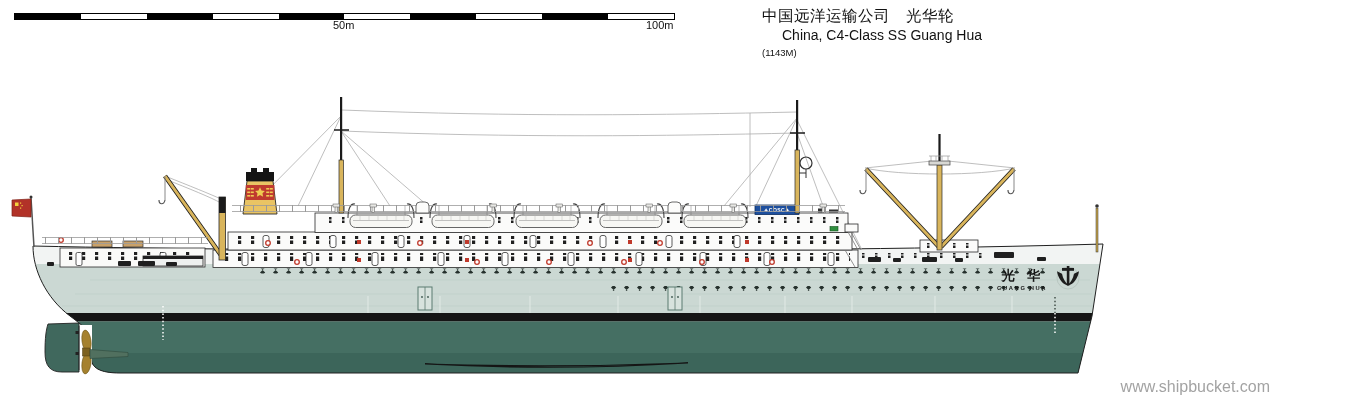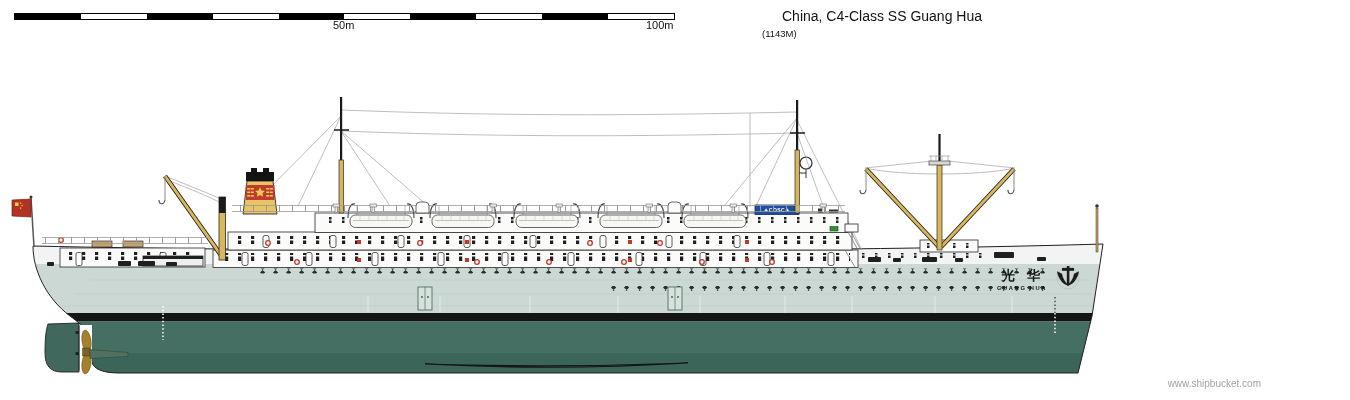--- a/index.html
+++ b/index.html
@@ -7,34 +7,35 @@
          font-family:"Liberation Sans",sans-serif;color:#111;}
   .scalebar{position:absolute;left:14px;top:13px;width:659px;height:5px;border:1px solid #000;
             background:repeating-linear-gradient(90deg,#000 0 65.9px,#fff 65.9px 131.8px);}
   .scale-label{position:absolute;font-size:11px;color:#111;line-height:11px;}
   .lbl50{left:333px;top:20px;}
   .lbl100{left:646px;top:20px;}
   .titleblock{position:absolute;left:762px;top:6px;}
   .t-zh{font-size:15.5px;letter-spacing:.5px;line-height:19px;}
   .t-en{font-size:14px;line-height:17px;margin-top:2px;margin-left:20px;}
   .t-note{font-size:9.5px;line-height:12px;margin-top:3px;}
-  .watermark{position:absolute;right:27px;top:378px;font-size:10px;color:#a3a3a3;}
+  .watermark{position:absolute;right:18px;top:378px;font-size:16px;color:#a3a3a3;}
   svg{position:absolute;left:0;top:0;}
   svg text{font-family:"Liberation Sans",sans-serif;}
 </style>
 </head>
 <body>
 
 <div class="stage">
 
   <div class="scalebar"></div>
   <div class="scale-label lbl50">50m</div>
   <div class="scale-label lbl100">100m</div>
 
   <div class="titleblock">
+    <div class="t-zh">中国远洋运输公司　光华轮</div>
     <div class="t-en">China, C4-Class   SS  Guang Hua</div>
     <div class="t-note">(1143M)</div>
   </div>
 
   <svg width="1350" height="400" viewBox="0 0 1350 400">
     <defs>
       <clipPath id="hullClip">
         <path d="M33,246 C300,252 800,253 1103,244 L1092,316 L1078,373 L120,373 C100,373 91,368 91,357 L91,335 C86,328 78,322 70,316 C46,298 33,270 33,246 Z"></path>
       </clipPath>
       <pattern id="pWinB" width="13" height="8" patternUnits="userSpaceOnUse">

